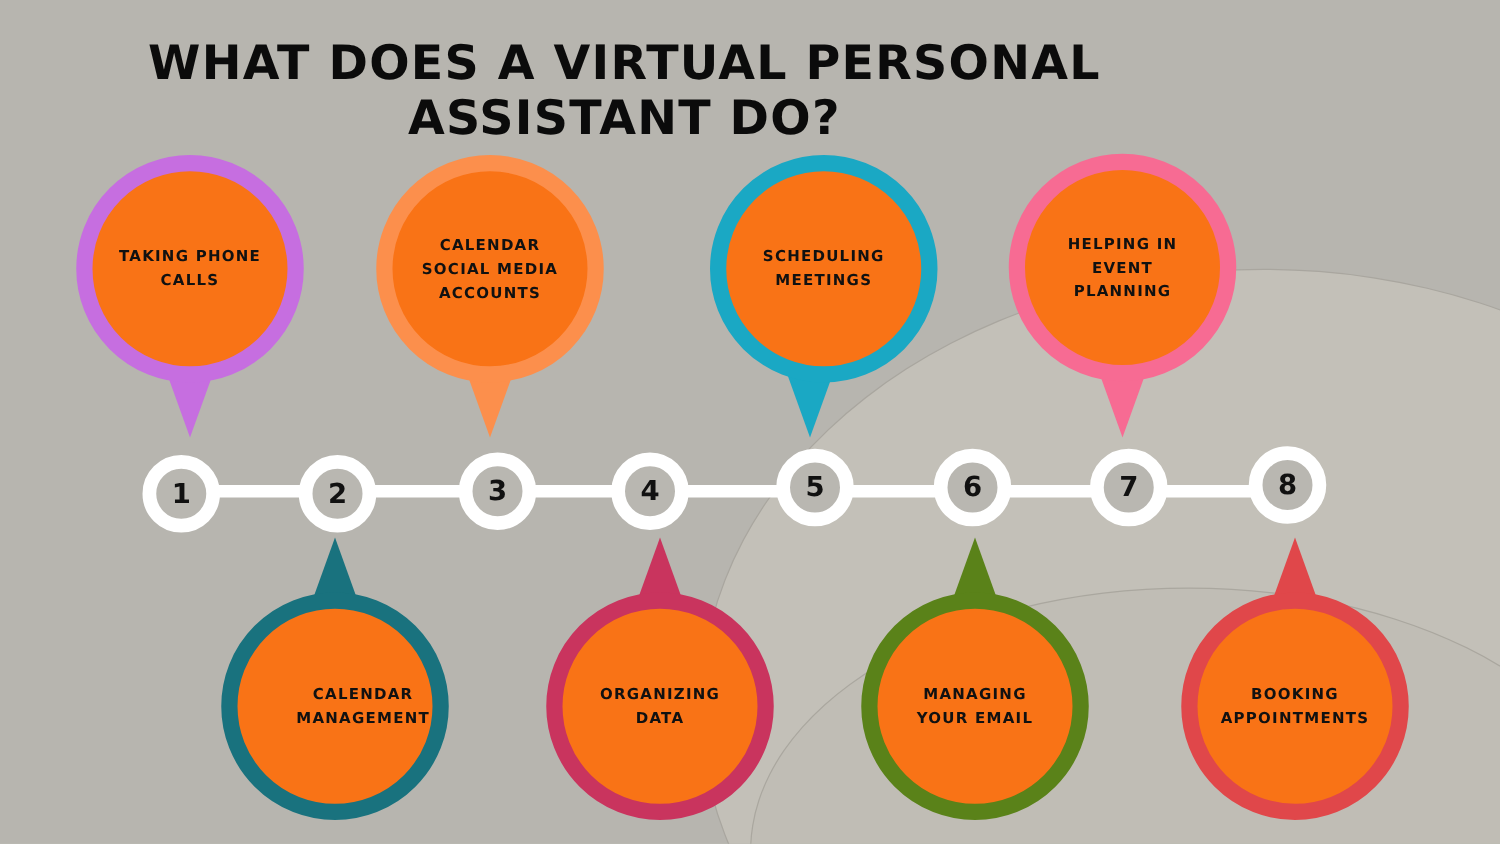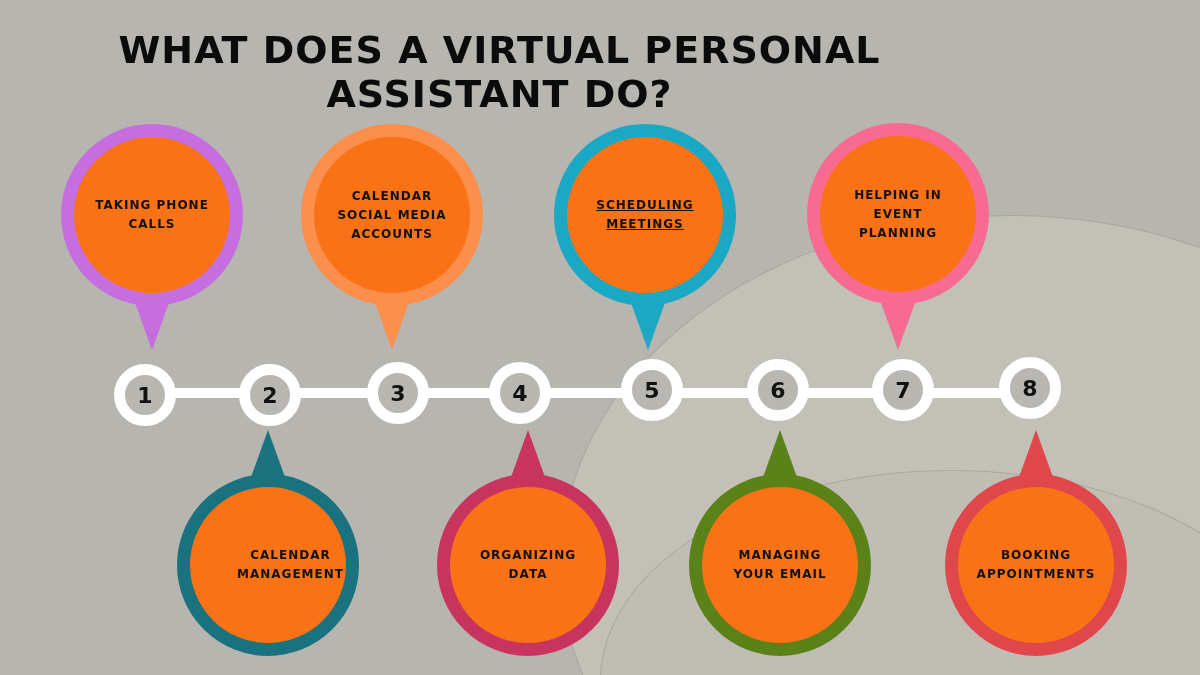--- a/index.html
+++ b/index.html
@@ -86,21 +86,21 @@
     <div class="node" style="left: 489px; top: 362px;">
       <span>4</span>
     </div>
     <div class="pointer up" style="border-bottom-color: rgb(201, 52, 94); left: 510px; top: 430px;"></div>
     <div class="bubble" style="border-color: rgb(201, 52, 94); left: 437px; top: 474px;"><span class="label">ORGANIZING
 DATA</span></div>
     <div class="node" style="left: 621px; top: 359px;">
       <span>5</span>
     </div>
     <div class="pointer down" style="border-top-color: rgb(26, 168, 196); left: 630px; top: 300px;"></div>
-    <div class="bubble" style="border-color: rgb(26, 168, 196); left: 554px; top: 124px; text-decoration: underline;"><span class="label">SCHEDULING
+    <div class="bubble" style="border-color: rgb(26, 168, 196); left: 568px; top: 124px;"><span class="label">SCHEDULING
 MEETINGS</span></div>
     <div class="node" style="left: 747px; top: 359px;">
       <span>6</span>
     </div>
     <div class="pointer up" style="border-bottom-color: rgb(90, 130, 25); left: 762px; top: 430px;"></div>
     <div class="bubble" style="border-color: rgb(90, 130, 25); left: 689px; top: 474px;"><span class="label">MANAGING
 YOUR EMAIL</span></div>
     <div class="node" style="left: 872px; top: 359px;">
       <span>7</span>
     </div>

